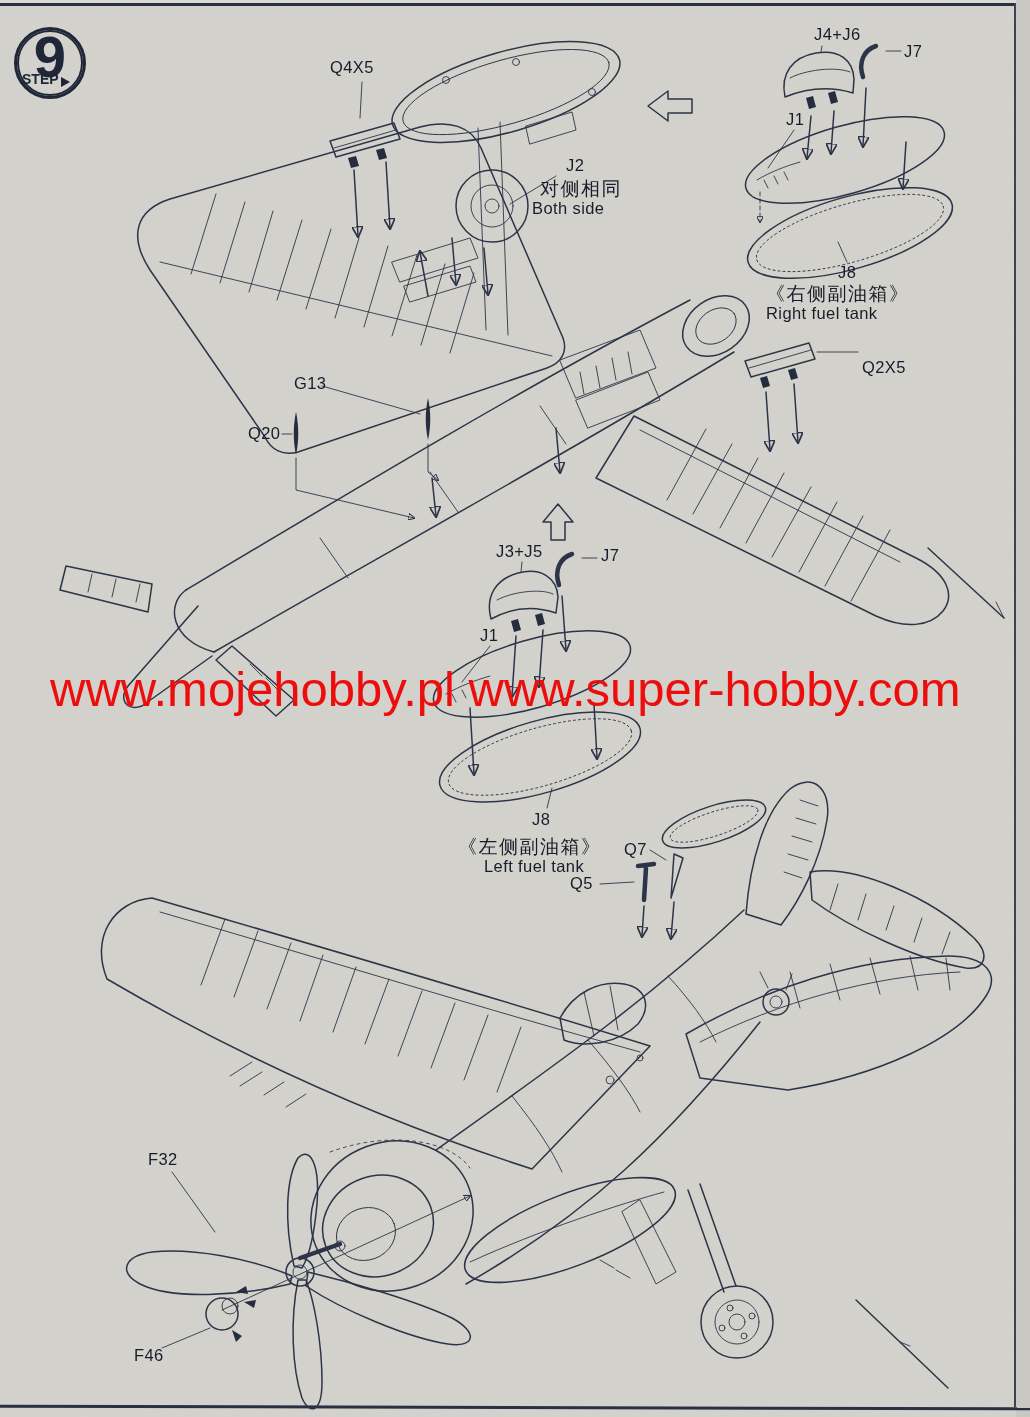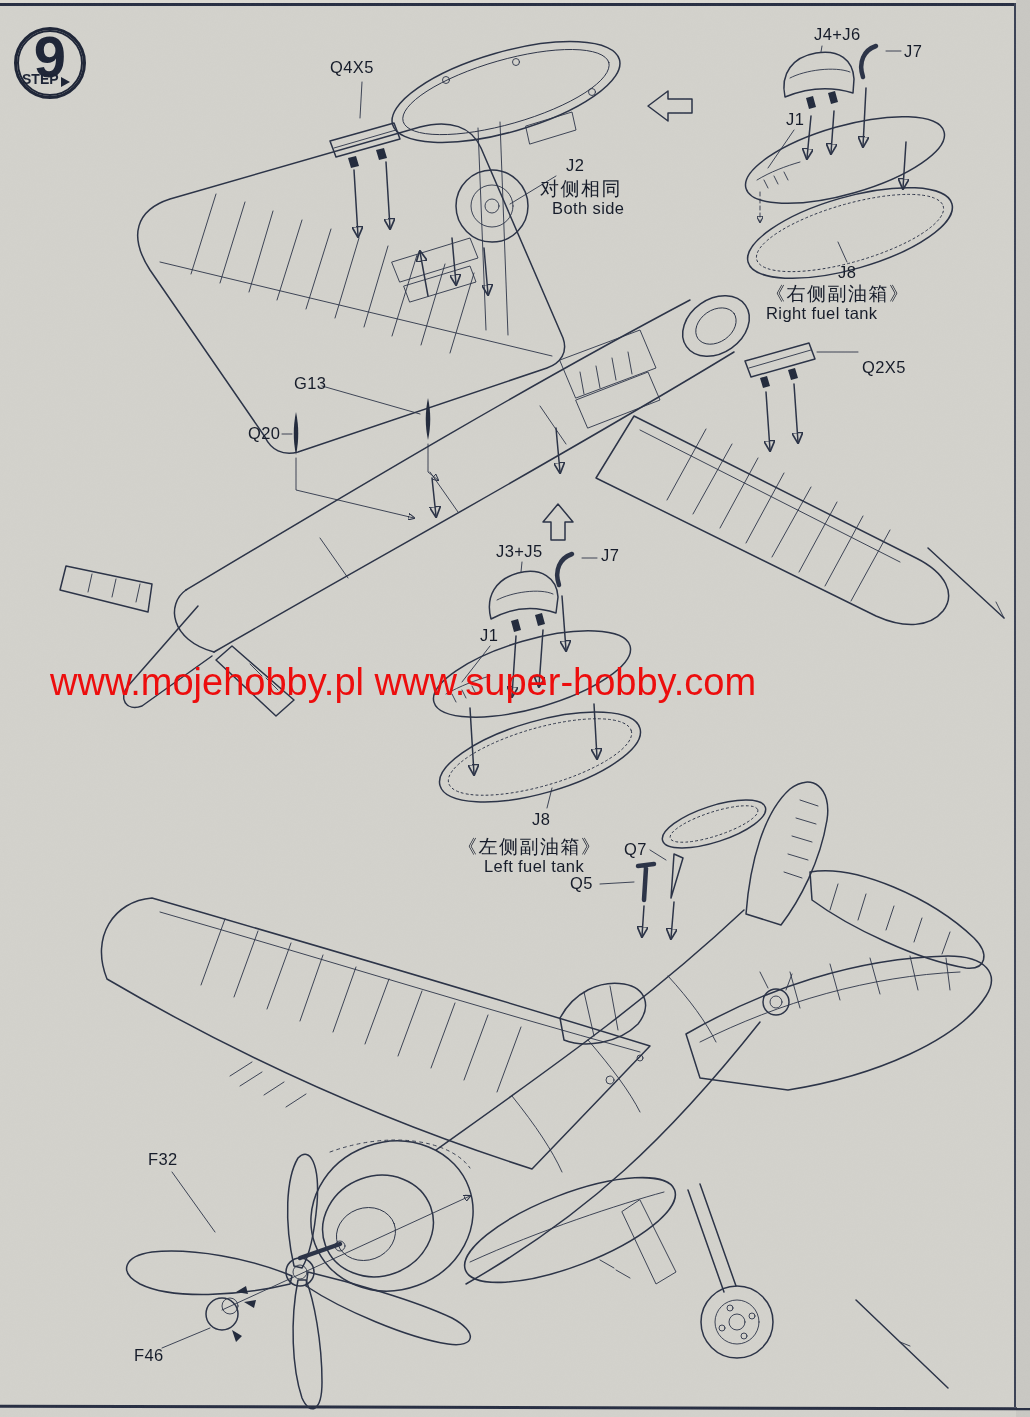--- a/index.html
+++ b/index.html
@@ -16,21 +16,21 @@
   .art{position:absolute;left:0;top:0;}
   .art path,.art line,.art ellipse,.art circle,.art polyline{
       stroke:#2a3246;fill:none;stroke-width:1.5;stroke-linecap:round;stroke-linejoin:round;}
   .art .thin{stroke-width:.9;}
   .art .thick{stroke-width:4.5;}
   .art .fill{fill:#222a3c;stroke:none;}
   
   .lbl{position:absolute;color:#141a28;font-weight:normal;font-size:16.5px;letter-spacing:.4px;white-space:nowrap;}
   .lbl.cn{font-size:19px;letter-spacing:1.5px;}
   .lbl.ctr{width:180px;}
-  .watermark{position:absolute;left:50px;top:661px;font-size:38px;color:#ee0a0a;
+  .watermark{position:absolute;left:50px;top:661px;font-size:49px;color:#ee0a0a;
              white-space:nowrap;letter-spacing:0;font-weight:400;}
   
   .badge{position:absolute;left:14px;top:27px;width:66px;height:66px;border:3.5px solid #1d2436;
          border-radius:50%;background:transparent;}
   .badge::after{content:"";position:absolute;inset:0px;border:2px solid #1d2436;border-radius:50%;}
   .badge-num{position:absolute;left:0;top:-7px;width:100%;text-align:center;
              font-size:58px;font-weight:bold;color:#1d2436;}
   .badge-step{position:absolute;left:5px;bottom:9px;font-size:14px;font-weight:bold;
               color:#1d2436;display:flex;align-items:flex-end;gap:2px;z-index:2;}
   .badge-arrow{width:0;height:0;border-left:9px solid #1d2436;border-top:5px solid transparent;
@@ -258,21 +258,21 @@
     <div class="badge-num">9</div>
     <div class="badge-step">
       <span>STEP</span>
       <span class="badge-arrow"></span>
     </div>
   </div>
 
   <div class="lbl" style="left:330px;top:58px">Q4X5</div>
   <div class="lbl" style="left:566px;top:156px">J2</div>
   <div class="lbl cn" style="left:540px;top:176px">对侧相同</div>
-  <div class="lbl" style="left:552px;top:199px">Both side</div>
+  <div class="lbl" style="left:532px;top:199px">Both side</div>
 
   <div class="lbl" style="left:814px;top:25px">J4+J6</div>
   <div class="lbl" style="left:904px;top:42px">J7</div>
   <div class="lbl" style="left:786px;top:110px">J1</div>
   <div class="lbl" style="left:838px;top:263px">J8</div>
   <div class="lbl cn ctr" style="left:766px;top:281px">《右侧副油箱》</div>
   <div class="lbl ctr" style="left:766px;top:304px">Right fuel tank</div>
   <div class="lbl" style="left:862px;top:358px">Q2X5</div>
 
   <div class="lbl" style="left:294px;top:374px">G13</div>

